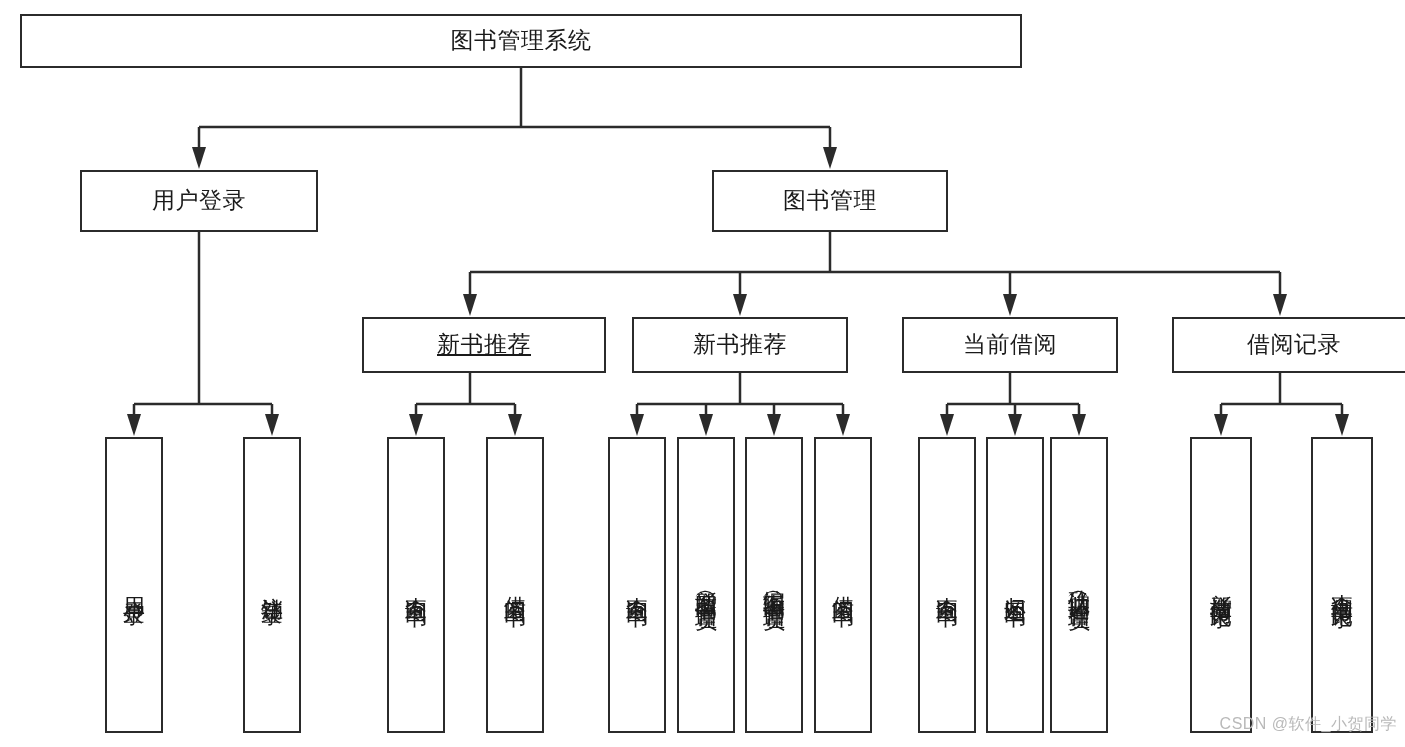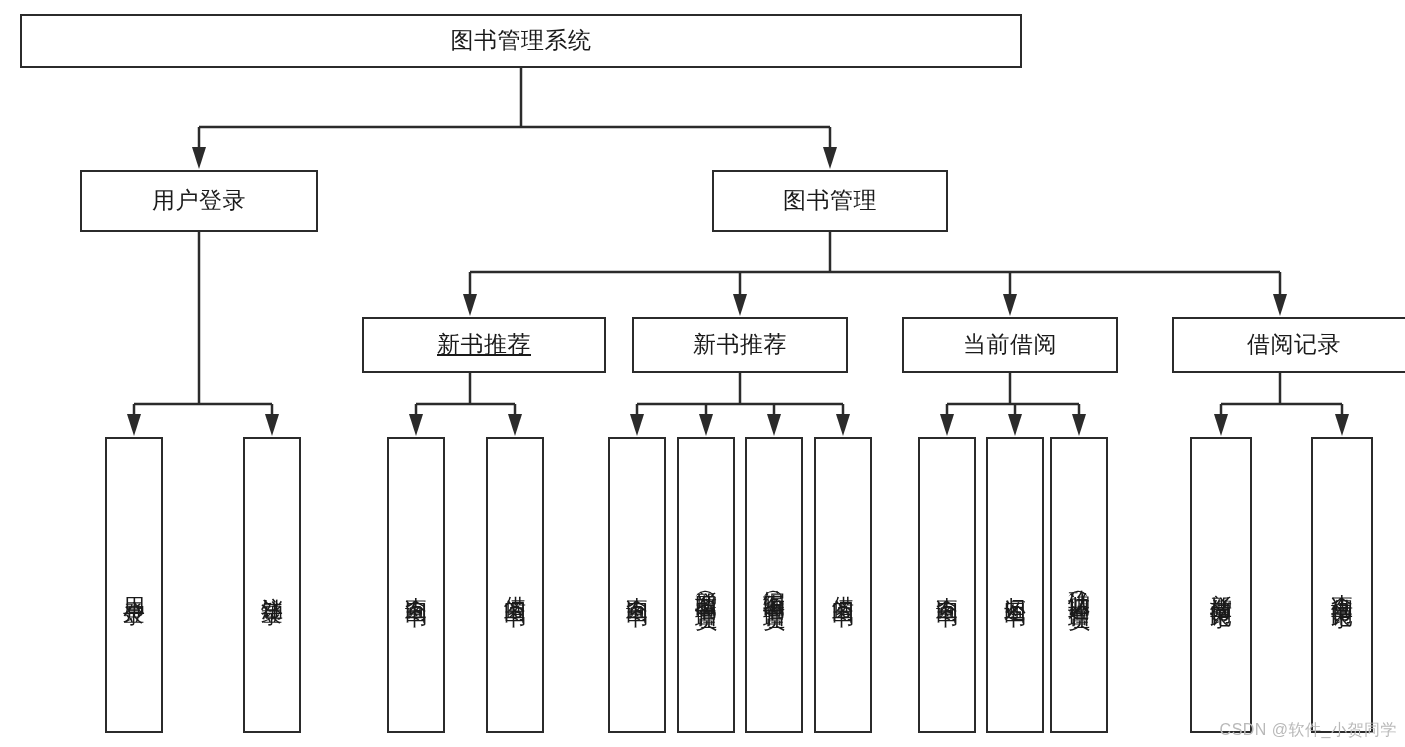--- a/index.html
+++ b/index.html
@@ -54,21 +54,21 @@
     writing-mode: vertical-rl;
     text-orientation: upright;
     font-size: 22px;
     letter-spacing: 3px;
     line-height: 1;
     white-space: nowrap;
   }
   #watermark {
     position: absolute;
     right: 8px;
-    bottom: 6px;
+    bottom: 12px;
     font-size: 16px;
     color: #b9b9b9;
     letter-spacing: 0.5px;
     user-select: none;
     pointer-events: none;
   }
 </style>
 </head>
 <body>
 

